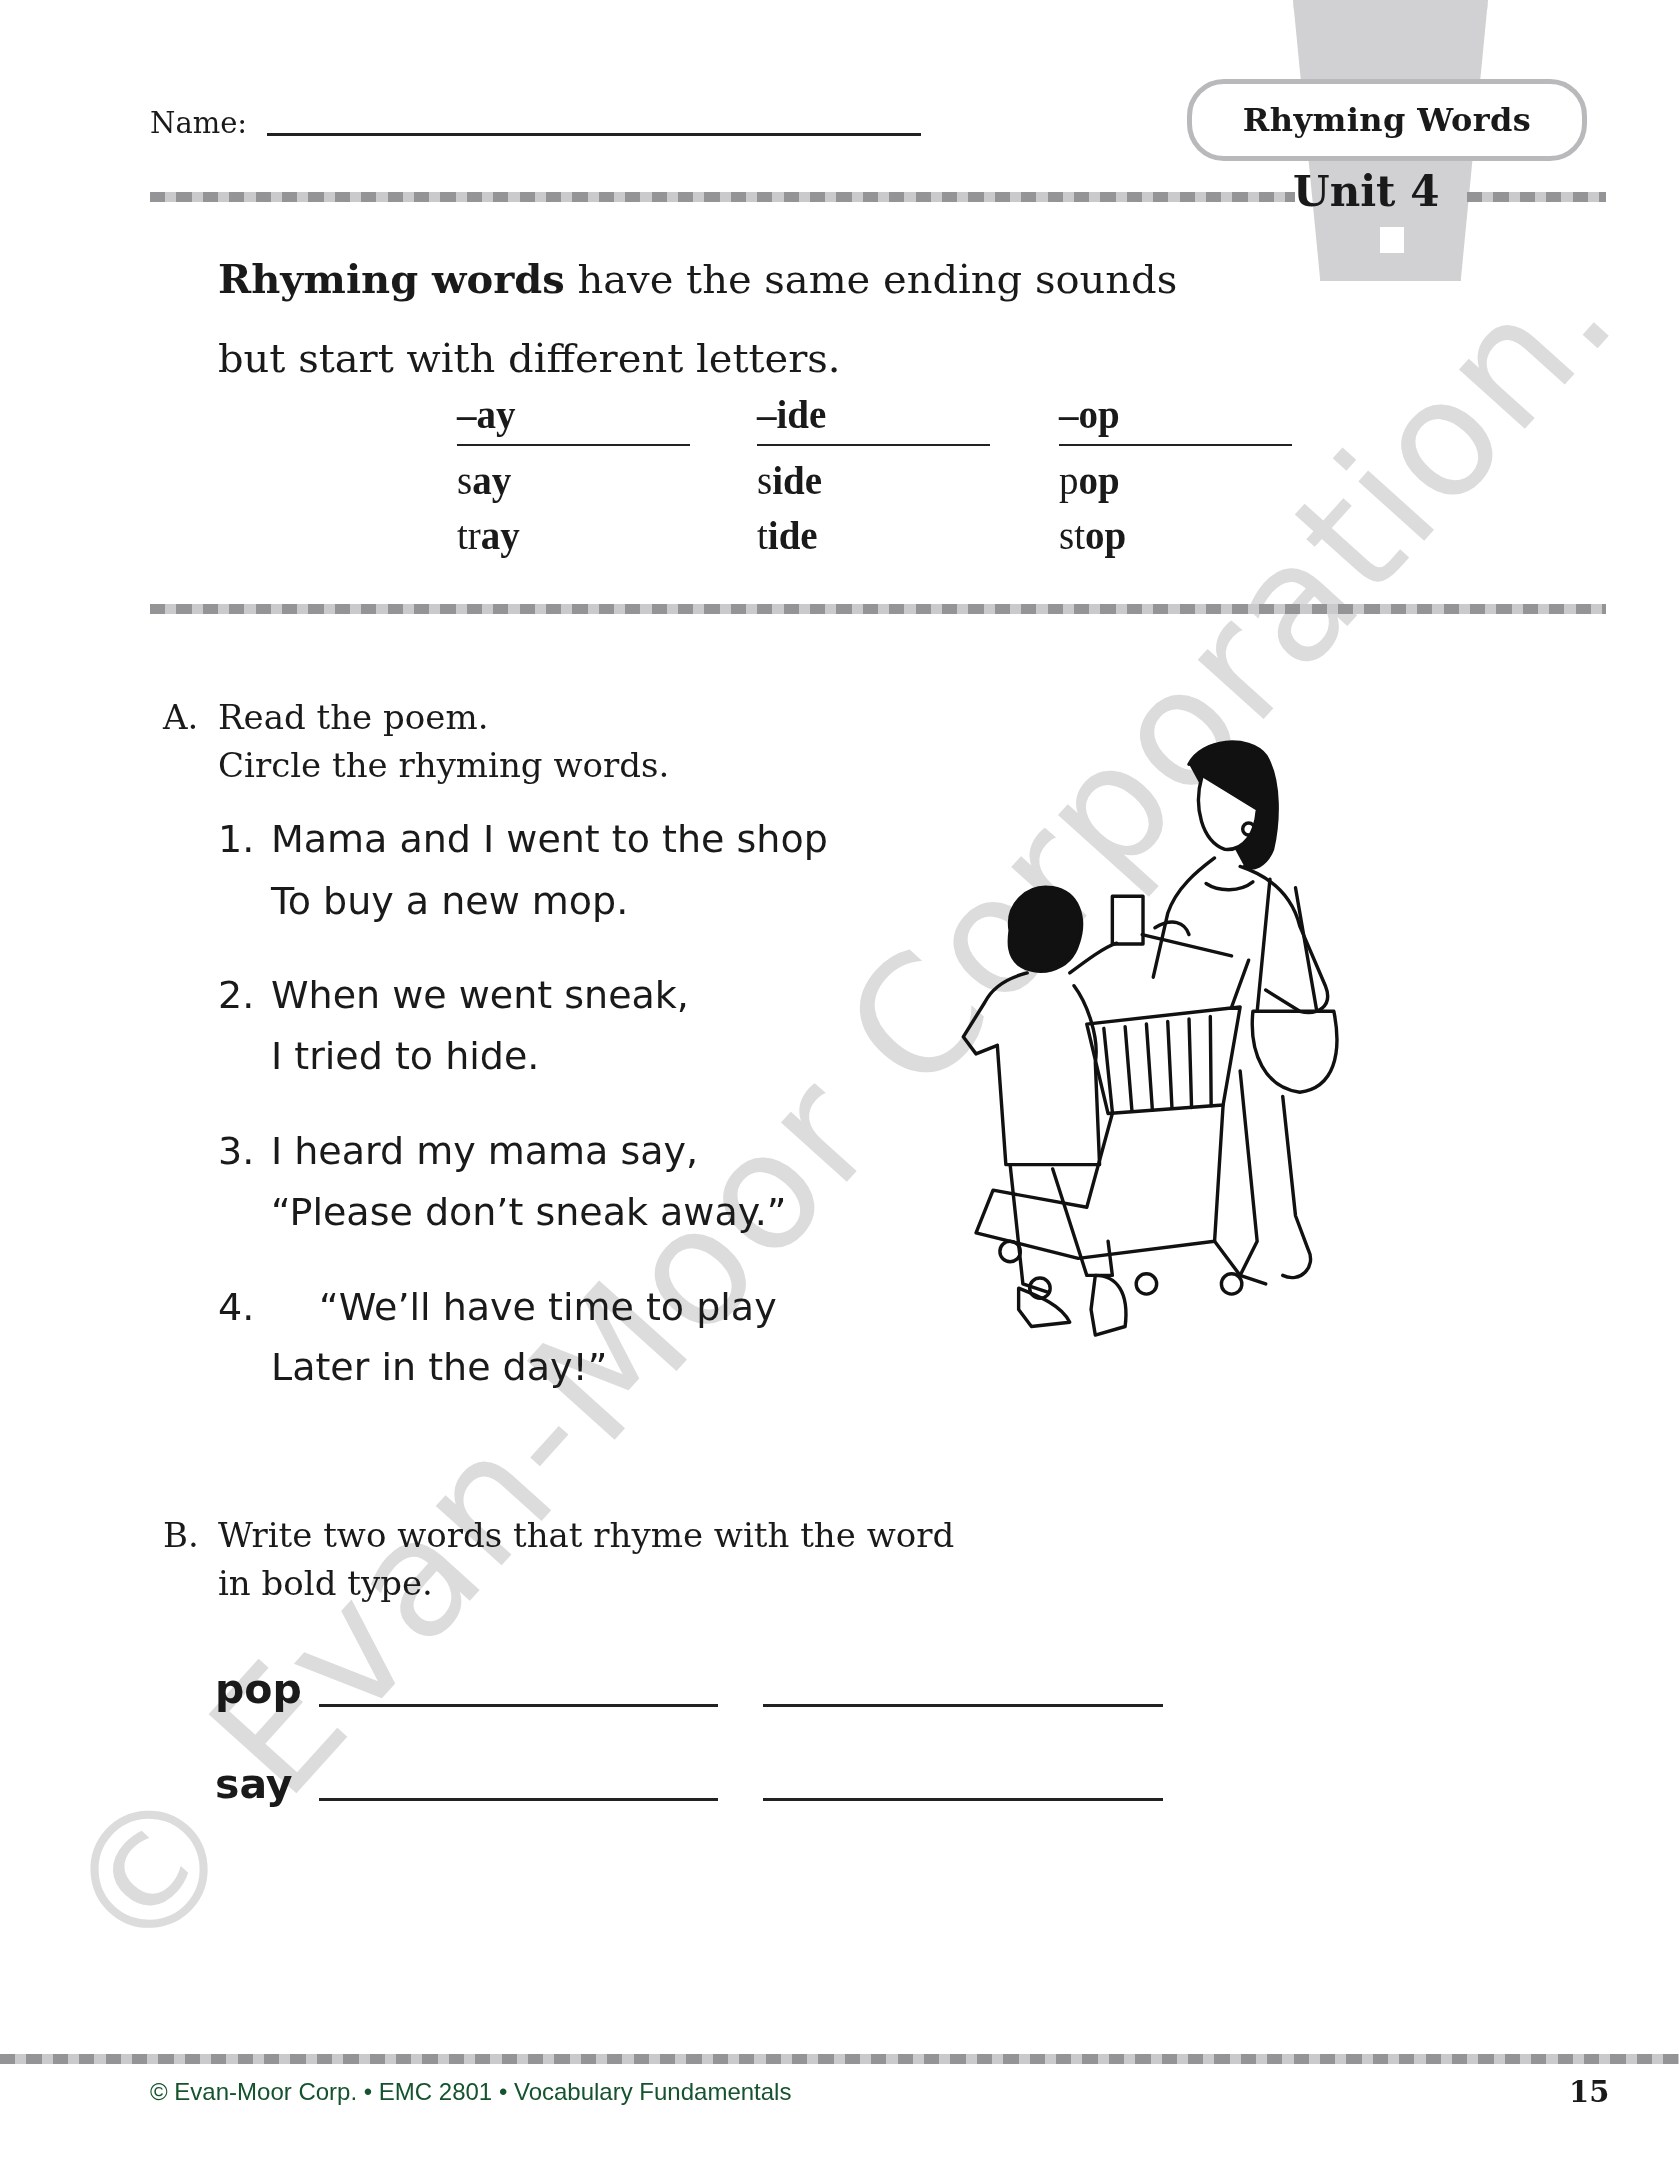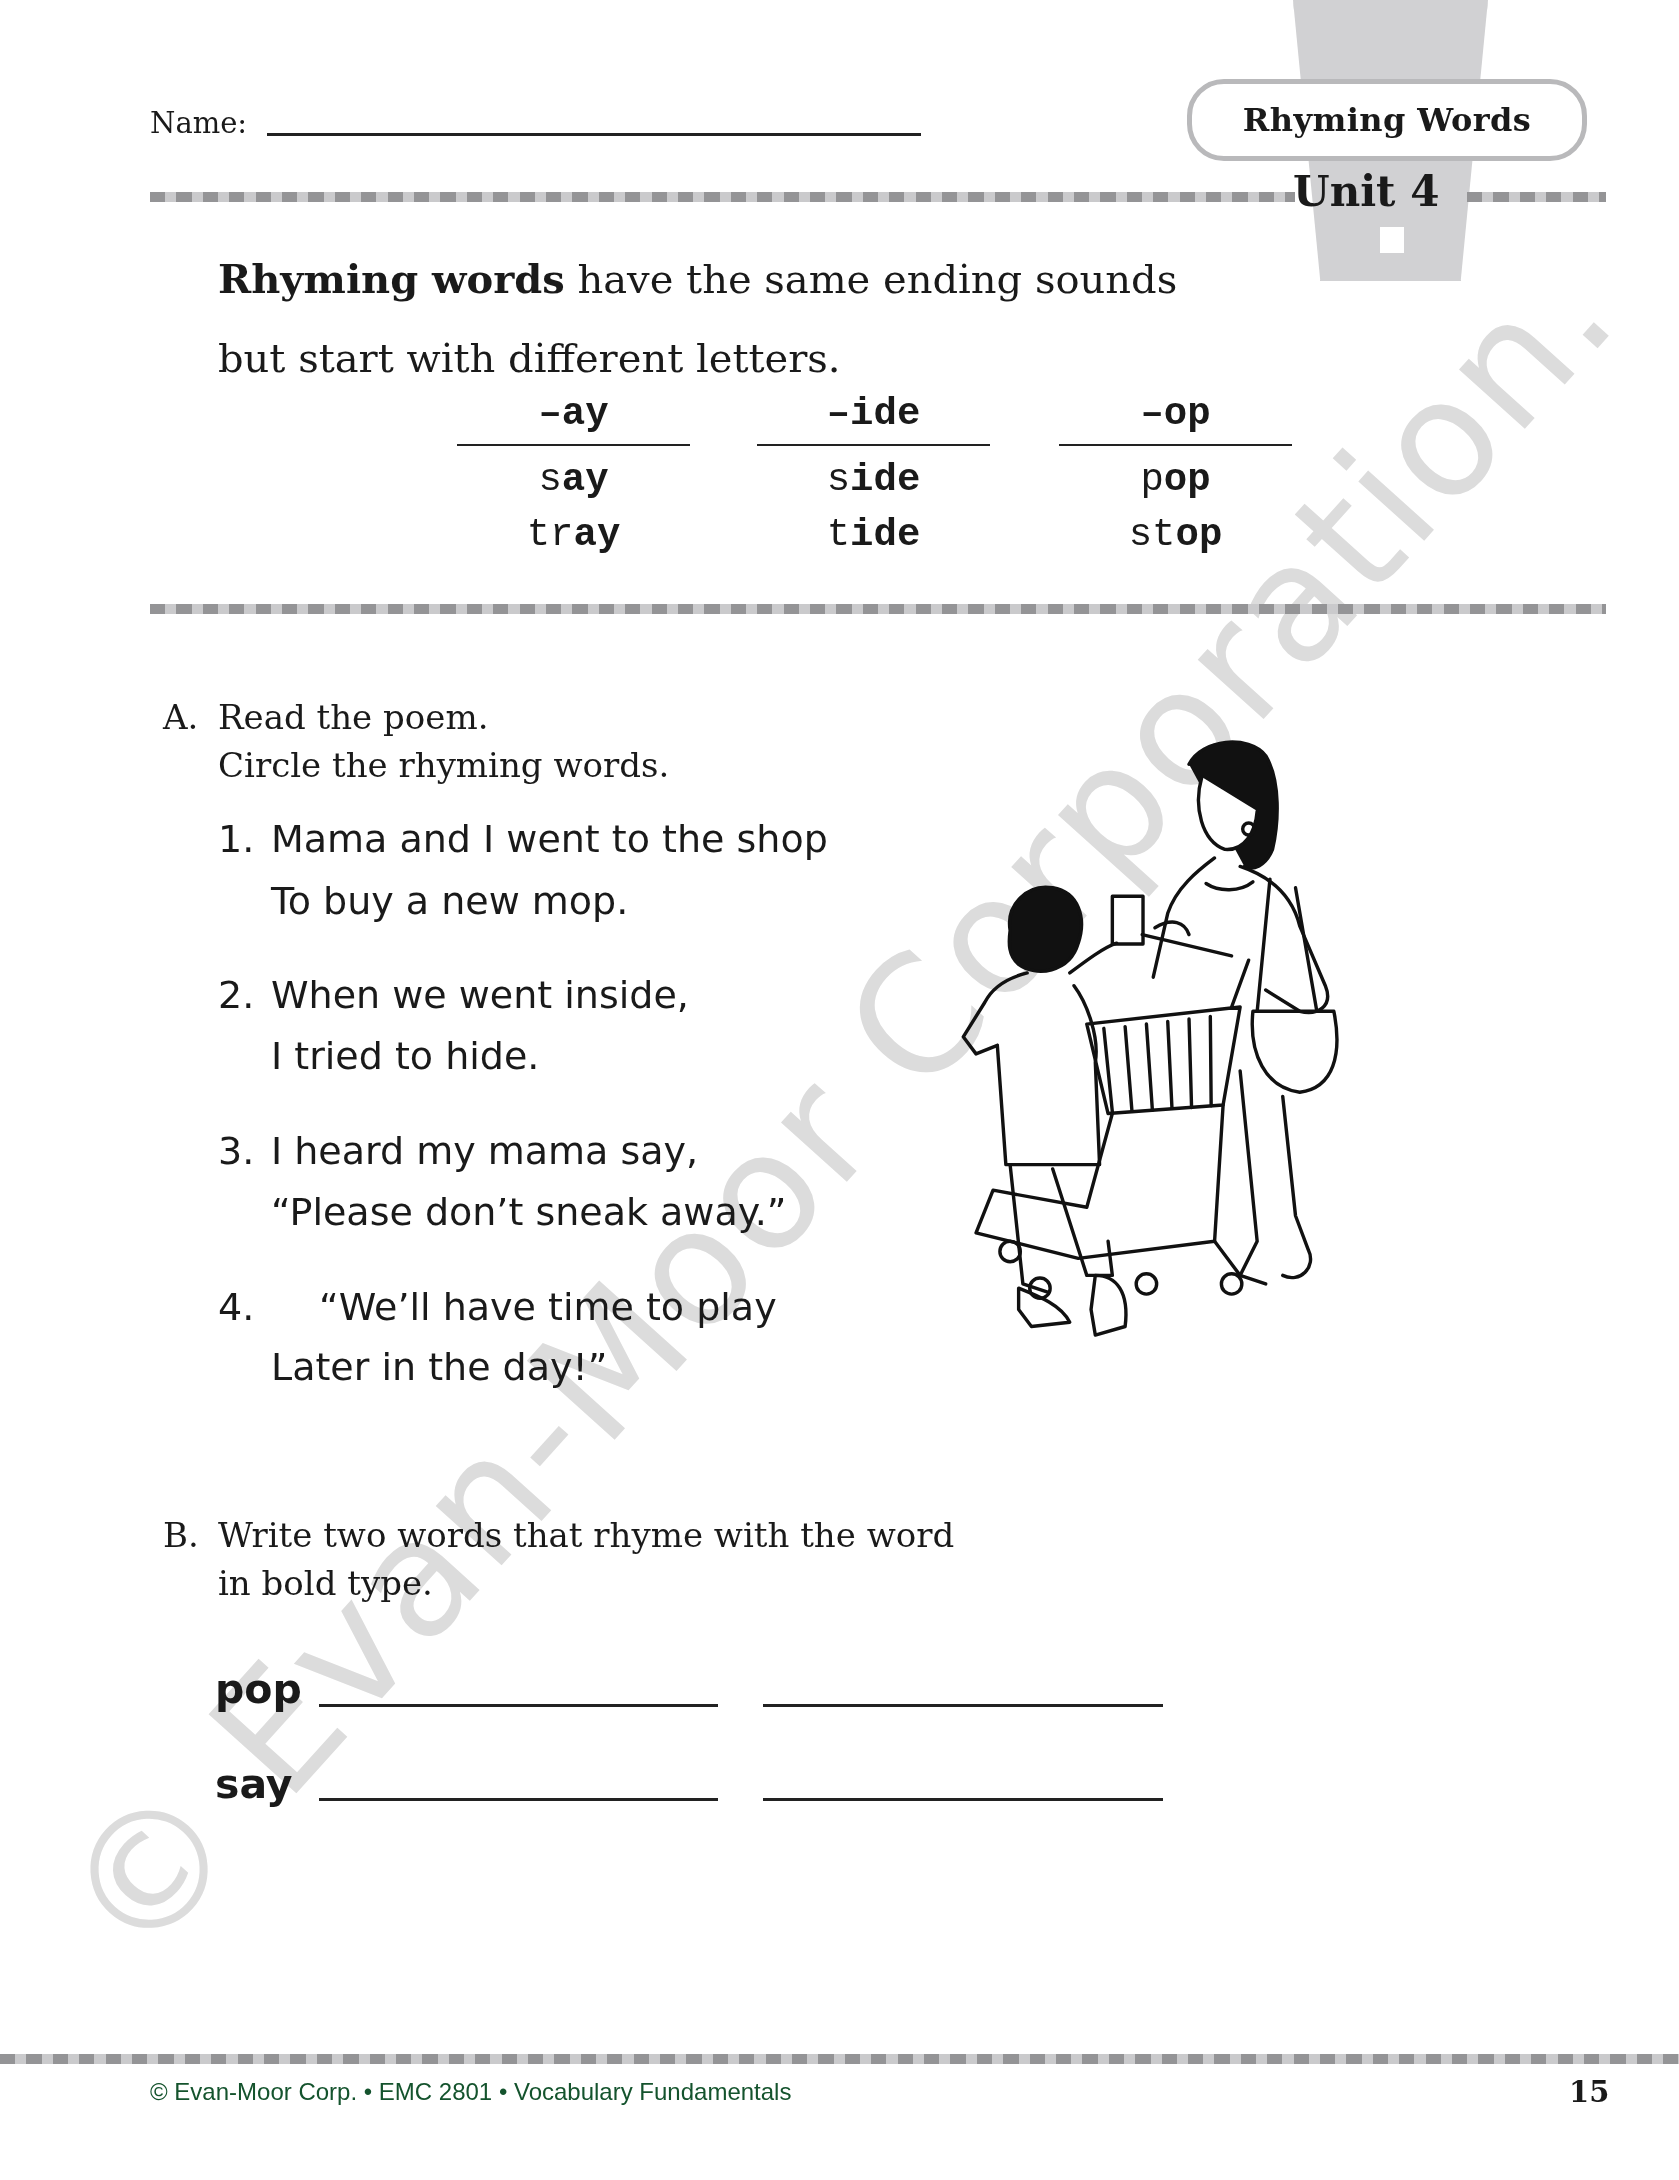--- a/index.html
+++ b/index.html
@@ -20,21 +20,21 @@
 
   
   .rule { position:absolute; height:10.2px; background:repeating-linear-gradient(90deg,#949496 0 15.3px,#cacacc 15.3px 26.4px); z-index:1; }
 
   .name-label { left:150px; top:106px; font-family:"DejaVu Serif", serif; font-size:29px; }
   .name-line { left:267px; top:133px; width:654px; height:2.6px; background:#222; }
 
   .intro { left:218px; top:239px; font-family:"DejaVu Serif", serif; font-size:40px; line-height:79px; }
   .intro b { font-weight:bold; }
 
-  .col { position:absolute; width:233px; text-align:center; font-family:Liberation Mono, monospace; z-index:1; }
+  .col { position:absolute; width:233px; font-family:Liberation Serif, serif; z-index:1; }
   .col .hd { font-size:39px; font-weight:bold; height:55px; line-height:55px; }
   .col .ln { height:2.6px; background:#222; margin:1.7px 0 6.8px 0; }
   .col .w { font-size:39px; line-height:55px; }
   .col .w b { font-weight:bold; }
 
   .sec-label { font-family:"DejaVu Serif", serif; font-size:34px; line-height:48px; }
   .poem { font-family:"DejaVu Sans", sans-serif; font-size:38px; line-height:61px; }
   .num { position:absolute; left:218px; }
   .ptxt { position:absolute; left:271px; white-space:nowrap; }
 
@@ -95,21 +95,21 @@
 </div>
 
 <div class="abs layer poem" style="left:0; top:0; width:937px; height:1448px;">
   <div>
     <span class="num" style="top:809px;">1.</span>
     <span class="ptxt" style="top:809px;">Mama and I went to the shop</span>
     <span class="ptxt" style="top:871px;">To buy a new mop.</span>
   </div>
   <div>
     <span class="num" style="top:965px;">2.</span>
-    <span class="ptxt" style="top:965px;">When we went inside,</span>
+    <span class="ptxt" style="top:965px;">When we went sneak,</span>
     <span class="ptxt" style="top:1026px;">I tried to hide.</span>
   </div>
   <div>
     <span class="num" style="top:1121px;">3.</span>
     <span class="ptxt" style="top:1121px;">I heard my mama say,</span>
     <span class="ptxt" style="top:1182px;">“Please don’t sneak away.”</span>
   </div>
   <div>
     <span class="num" style="top:1277px;">4.</span>
     <span class="ptxt" style="top:1277px;margin-left:48px;">“We’ll have time to play</span>

